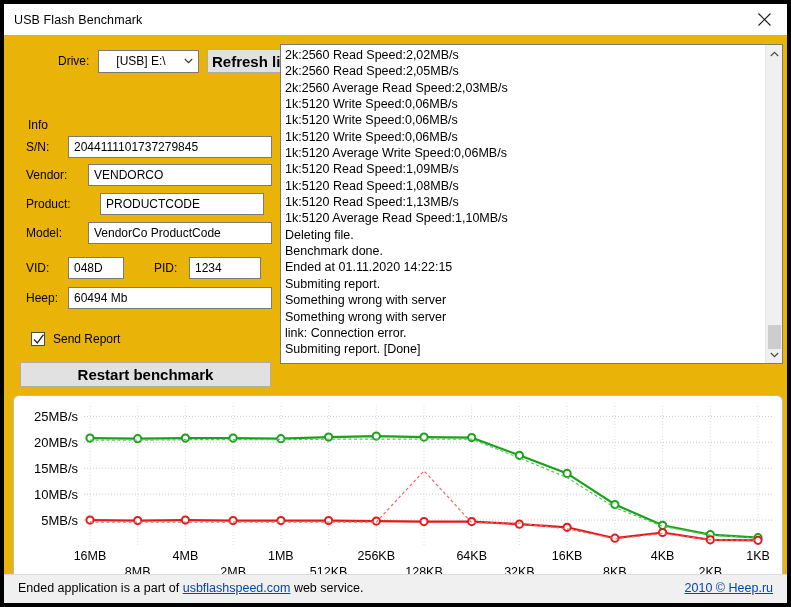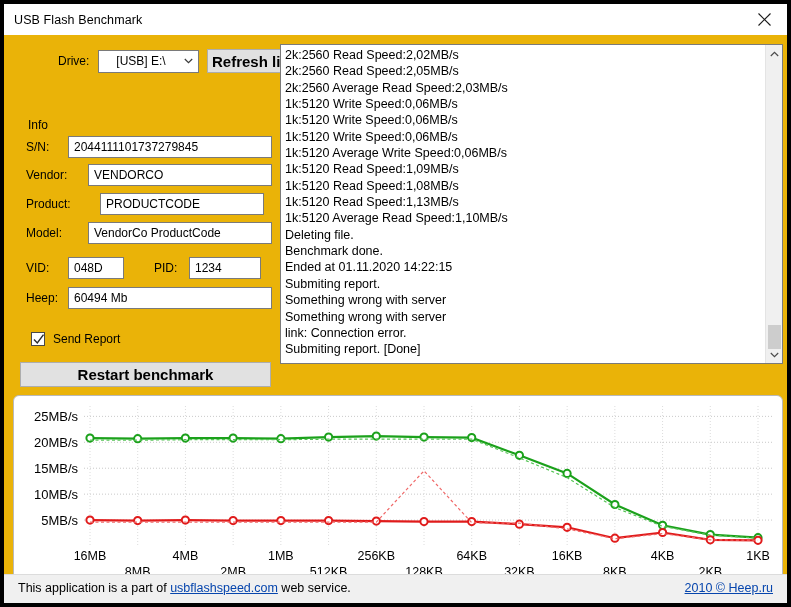--- a/index.html
+++ b/index.html
@@ -437,20 +437,20 @@
             <circle cx="674.0" cy="134.3" r="3.6" fill="#ffffff" stroke="#e01b1b" stroke-width="2"></circle>
             <polyline points="6.0,116.1 53.7,116.1 101.4,116.1 149.1,116.1 196.9,116.1 244.6,116.1 292.3,116.1 340.0,64.8 387.7,116.7 435.4,117.2 483.1,122.9 530.9,132.7 578.6,127.6 626.3,133.8 674.0,134.3" fill="none" stroke="#f06868" stroke-width="1.2" stroke-dasharray="3,2.5"></polyline>
           </svg>
       <div class="ylabel" style="top: 10.3704px;">25MB/s</div><div class="ylabel" style="top: 36.2963px;">20MB/s</div><div class="ylabel" style="top: 62.2222px;">15MB/s</div><div class="ylabel" style="top: 88.1481px;">10MB/s</div><div class="ylabel" style="top: 114.074px;">5MB/s</div><div class="xlabel" style="left: 6px;">16MB</div><div class="xlabel lower" style="left: 53.7143px;">8MB</div><div class="xlabel" style="left: 101.429px;">4MB</div><div class="xlabel lower" style="left: 149.143px;">2MB</div><div class="xlabel" style="left: 196.857px;">1MB</div><div class="xlabel lower" style="left: 244.571px;">512KB</div><div class="xlabel" style="left: 292.286px;">256KB</div><div class="xlabel lower" style="left: 340px;">128KB</div><div class="xlabel" style="left: 387.714px;">64KB</div><div class="xlabel lower" style="left: 435.429px;">32KB</div><div class="xlabel" style="left: 483.143px;">16KB</div><div class="xlabel lower" style="left: 530.857px;">8KB</div><div class="xlabel" style="left: 578.571px;">4KB</div><div class="xlabel lower" style="left: 626.286px;">2KB</div><div class="xlabel" style="left: 674px;">1KB</div></div>
     </div>
 
   </div>
 
   <div class="footer">
     <div class="footer-left">
-      <span>This application is a part of </span><a href="#">usbflashspeed.com</a><span> web service.</span>
+      <span>Ended application is a part of </span><a href="#">usbflashspeed.com</a><span> web service.</span>
     </div>
     <div class="footer-right">
       <a href="#">2010 © Heep.ru</a>
     </div>
   </div>
 
 </div>
 
 </body></html>

